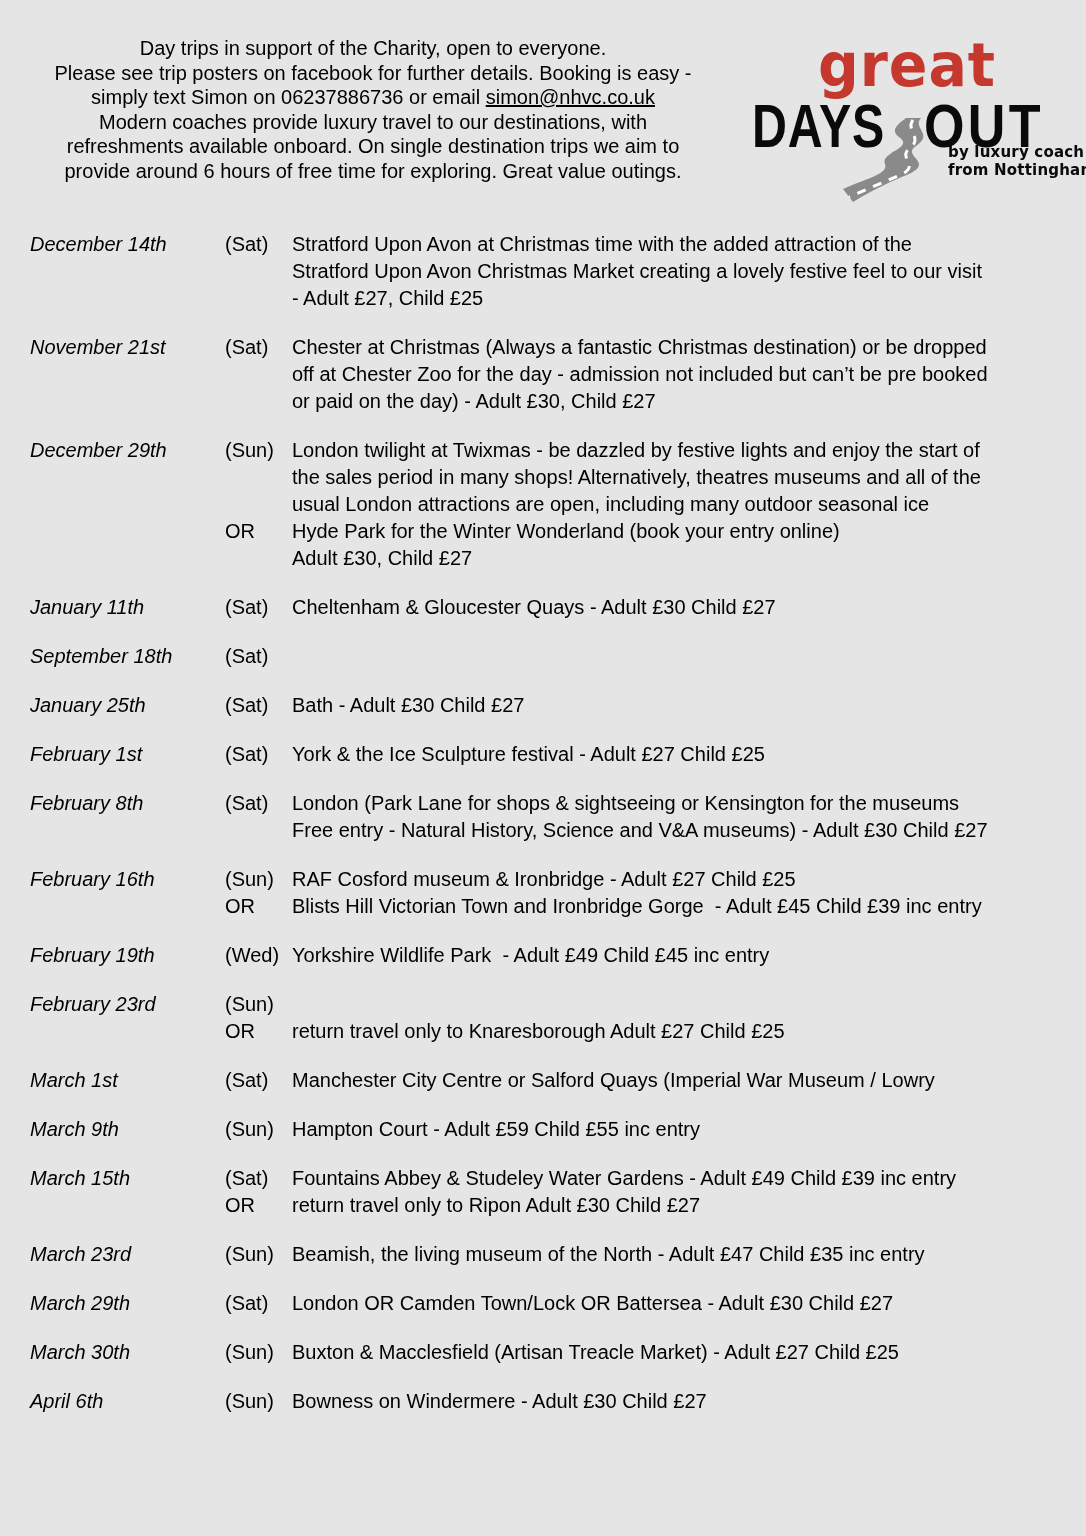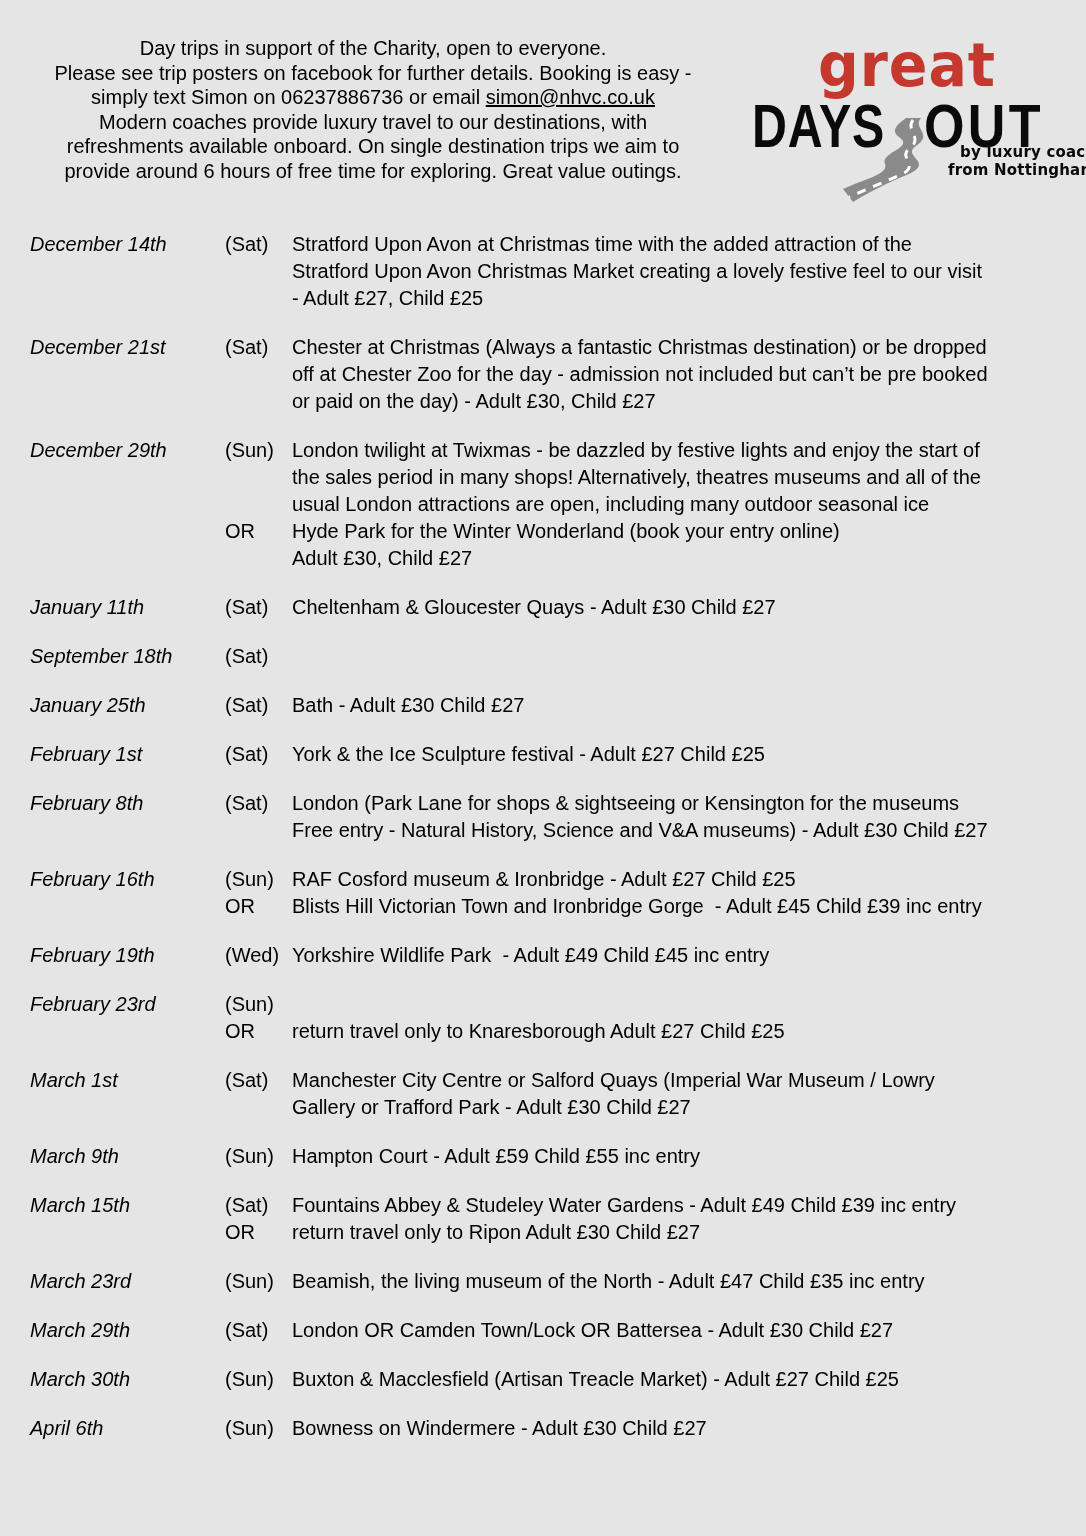--- a/index.html
+++ b/index.html
@@ -13,21 +13,21 @@
 
   
   .header { display:flex; padding:30px 20px 0 12px; }
   .intro {
     width:722px; text-align:center;
     font-size:20px; line-height:24.6px; padding-top:6px;
   }
   .email { color:inherit; text-decoration:underline; cursor:pointer; }
 
   
-  .logo { position:relative; width:322px; height:172px; margin-left:auto;text-align:right; }
+  .logo { position:relative; width:322px; height:172px; margin-left:auto; }
   .great {
     position:absolute; top:0; left:74px;
     font-family:"DejaVu Sans",sans-serif; font-weight:bold;
     font-size:60px; letter-spacing:1px;
     color:var(--great-red,#c5382e);
     transform:scaleX(.95); transform-origin:left top;
     white-space:nowrap;
   }
   .days, .out {
     position:absolute; top:60px;
@@ -98,21 +98,21 @@
           <div class="cell-text">Stratford Upon Avon Christmas Market creating a lovely festive feel to our visit</div>
         </div>
         <div class="trip-row">
           <div class="cell-date"></div>
           <div class="cell-tag"></div>
           <div class="cell-text">- Adult £27, Child £25</div>
         </div>
       </div>
       <div class="trip">
         <div class="trip-row">
-          <div class="cell-date">December 21st</div>
+          <div class="cell-date">November 21st</div>
           <div class="cell-tag">(Sat)</div>
           <div class="cell-text">Chester at Christmas (Always a fantastic Christmas destination) or be dropped</div>
         </div>
         <div class="trip-row">
           <div class="cell-date"></div>
           <div class="cell-tag"></div>
           <div class="cell-text">off at Chester Zoo for the day - admission not included but can’t be pre booked</div>
         </div>
         <div class="trip-row">
           <div class="cell-date"></div>
@@ -222,21 +222,20 @@
       </div>
       <div class="trip">
         <div class="trip-row">
           <div class="cell-date">March 1st</div>
           <div class="cell-tag">(Sat)</div>
           <div class="cell-text">Manchester City Centre or Salford Quays (Imperial War Museum / Lowry</div>
         </div>
         <div class="trip-row">
           <div class="cell-date"></div>
           <div class="cell-tag"></div>
-          <div class="cell-text">Gallery or Trafford Park - Adult £30 Child £27</div>
         </div>
       </div>
       <div class="trip">
         <div class="trip-row">
           <div class="cell-date">March 9th</div>
           <div class="cell-tag">(Sun)</div>
           <div class="cell-text">Hampton Court - Adult £59 Child £55 inc entry</div>
         </div>
       </div>
       <div class="trip">

